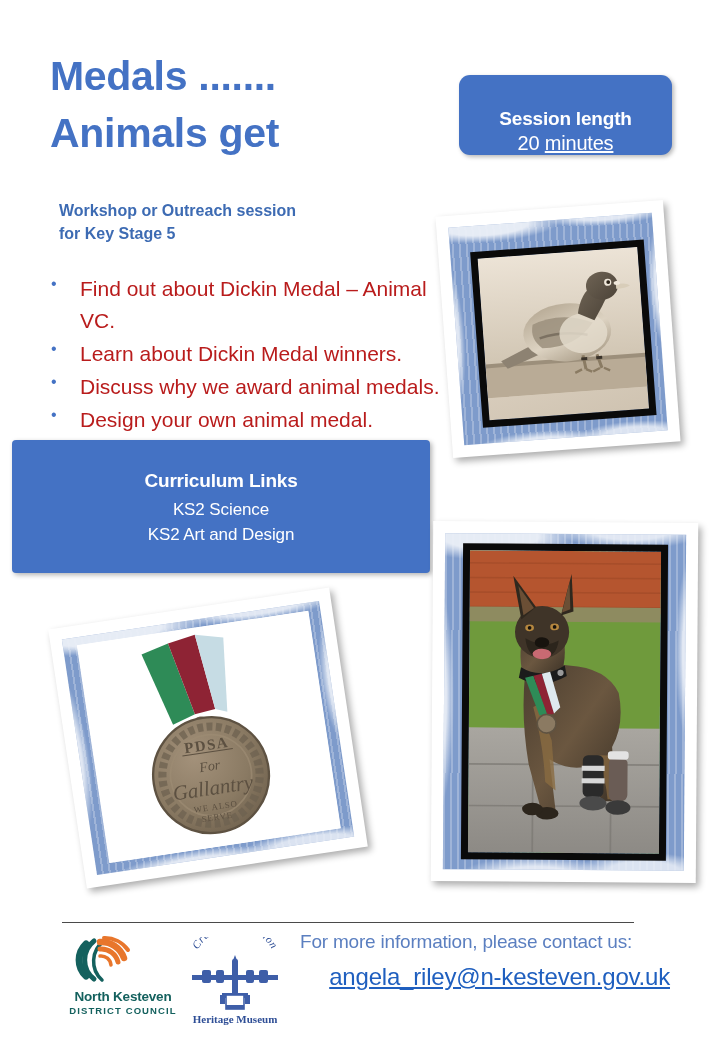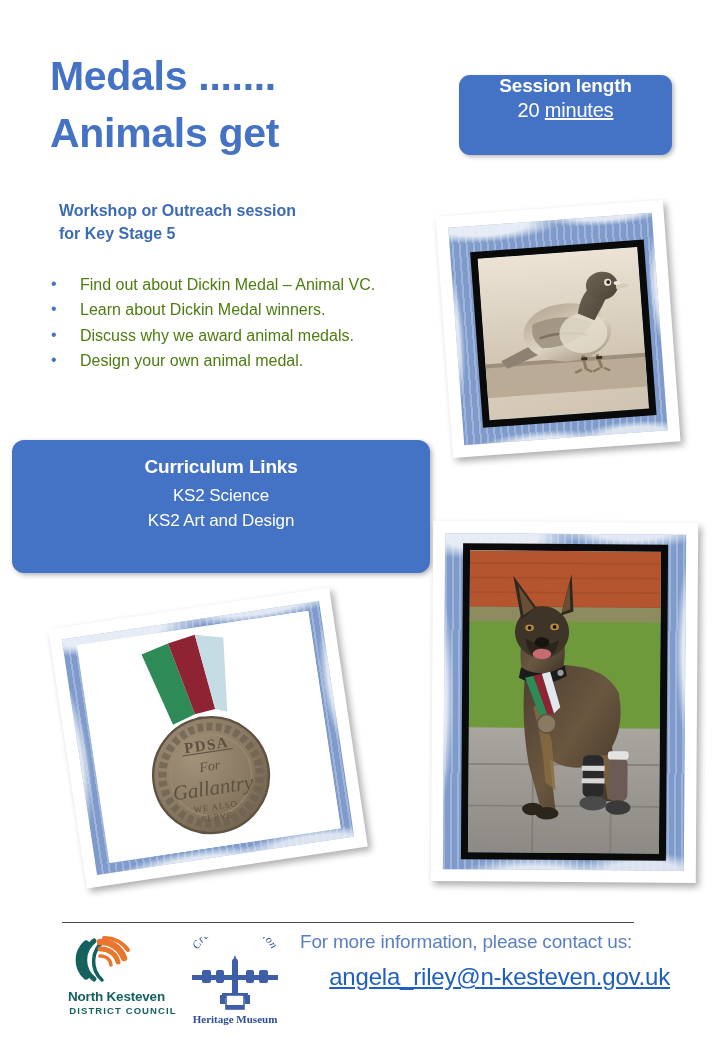--- a/index.html
+++ b/index.html
@@ -43,21 +43,21 @@
     top: 75px;
     width: 213px;
     height: 80px;
     background: #4472C4;
     border-radius: 11px;
     box-shadow: 2px 2px 4px rgba(0,0,0,0.28);
     color: #ffffff;
     display: flex;
     flex-direction: column;
     align-items: center;
-    justify-content: flex-start;
+    justify-content: flex-end;
     gap: 2px;
   }
   #session-badge .bt {
     font-size: 19px;
     font-weight: bold;
     letter-spacing: -0.2px;
   }
   #session-badge .bv {
     font-size: 20px;
     letter-spacing: -0.2px;
@@ -79,23 +79,23 @@
 
   
   #bullets {
     position: absolute;
     left: 44px;
     top: 273px;
     width: 420px;
     list-style: none;
     margin: 0;
     padding: 0;
-    font-size: 16px;
+    font-size: 21px;
     line-height: 1.52;
-    color: #4d7c0f;
+    color: #b91c1c;
   }
   #bullets li {
     position: relative;
     padding-left: 36px;
     margin-bottom: 1px;
   }
   #bullets li::before {
     content: "\2022";
     position: absolute;
     left: 7px;
@@ -105,27 +105,27 @@
   }
 
   
   #curriculum-box {
     position: absolute;
     left: 12px;
     top: 440px;
     width: 418px;
     height: 133px;
     background: #4472C4;
-    border-radius: 12px;
+    border-radius: 4px;
     box-shadow: 2px 2px 5px rgba(0,0,0,0.3);
     color: #ffffff;
     display: flex;
     flex-direction: column;
     align-items: center;
-    padding-top: 16px;
+    padding-top: 30px;
     box-sizing: border-box;
   }
   #curriculum-box .ct {
     font-size: 19px;
     font-weight: bold;
     letter-spacing: -0.2px;
     margin-bottom: 6px;
   }
   #curriculum-box .cl {
     font-size: 17px;
@@ -224,20 +224,21 @@
   #nkdc-logo {
     position: absolute;
     left: 68px;
     top: 932px;
     width: 110px;
     height: 90px;
   }
   #nkdc-logo .nk-name {
     position: absolute;
     left: 0; right: 0; top: 57px;
+    text-align: center;
     font-size: 13.5px;
     font-weight: bold;
     color: #14615E;
     letter-spacing: -0.2px;
   }
   #nkdc-logo .nk-sub {
     position: absolute;
     left: 0; right: 0; top: 73px;
     text-align: center;
     font-size: 9.5px;

